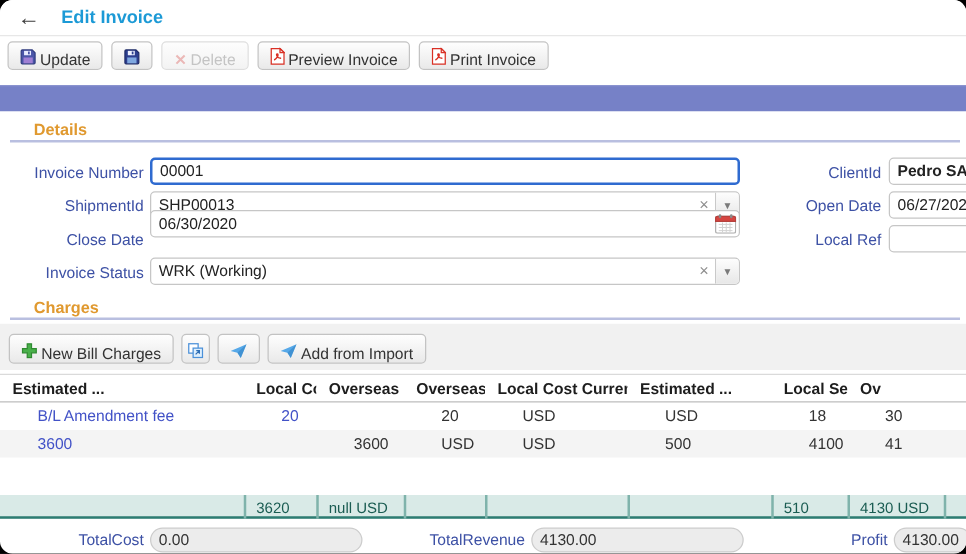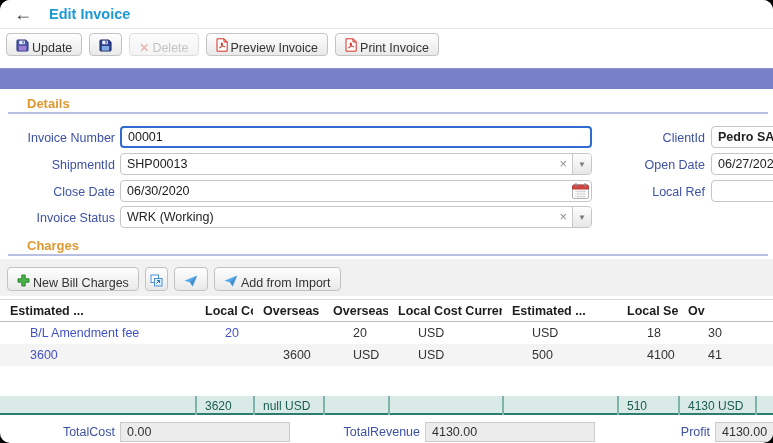--- a/index.html
+++ b/index.html
@@ -62,21 +62,21 @@
   .link { color: #4252c7; cursor: pointer; }
   .summary { position: absolute; top: 396px; height: 19px; background: #d9eae7;
              border-bottom: 2px solid #2d7c72; font-size: 12px; color: #1a5c52; }
   .sum-cell { height: 19px; display: flex; align-items: center; padding-left: 8px;
               white-space: nowrap; overflow: hidden; }
   .sum-cell.sep { border-left: 2px solid #7fb3ab; }
   
   .tot-label { position: absolute; top: 423px; text-align: right; color: #3d51a5;
                font-size: 12.5px; line-height: 19px; white-space: nowrap; }
   .tot-input { position: absolute; top: 422px; height: 20px; background: #ececec;
-               border: 1px solid #cccccc; border-radius: 0; padding: 0 6px;
+               border: 1px solid #cccccc; border-radius: 10px; padding: 0 6px;
                font-size: 12.5px; color: #333; font-family: "Liberation Sans", sans-serif; }
 </style>
 </head>
 <body>
 
 <div class="window">
 
   <div class="titlebar">
     <span class="back">←</span>
     <span class="title">Edit Invoice</span>
@@ -133,21 +133,21 @@
   </div>
 
   <div class="flabel" style="top:154px; left:5px;">ShipmentId</div>
   <div class="fctrl combo" style="top:153px; left:120px; width:472px;">
     <input class="input" value="SHP00013" style="">
     <span class="clear-x">×</span>
     <span class="dd-btn">▼</span>
   </div>
 
   <div class="flabel" style="top:181px; left:5px;">Close Date</div>
-  <div class="fctrl" style="top:180px; left:120px; width:472px;">
+  <div class="fctrl" style="top:168px; left:120px; width:472px;">
     <input class="input" style="padding-right: 26px;" value="06/30/2020">
     <span class="cal-btn"><svg width="17" height="16" viewBox="0 0 17 16">
           <rect x="0.5" y="2" width="16" height="13.5" rx="1.5" fill="#fff" stroke="#b0b0b0"></rect>
           <path d="M0.5 3.5c0-.8.7-1.5 1.5-1.5h13c.8 0 1.5.7 1.5 1.5V6H.5z" fill="#d64541" stroke="#b5423e"></path>
           <rect x="3" y="0.3" width="2" height="3.2" rx="0.9" fill="#8a8a8a"></rect>
           <rect x="12" y="0.3" width="2" height="3.2" rx="0.9" fill="#8a8a8a"></rect>
           <path d="M3 8.5h11M3 11h11M3 13.5h11M6 7v8M9 7v8M12 7v8" stroke="#d2d2d2" stroke-width="0.8"></path>
         </svg></span>
   </div>
 

